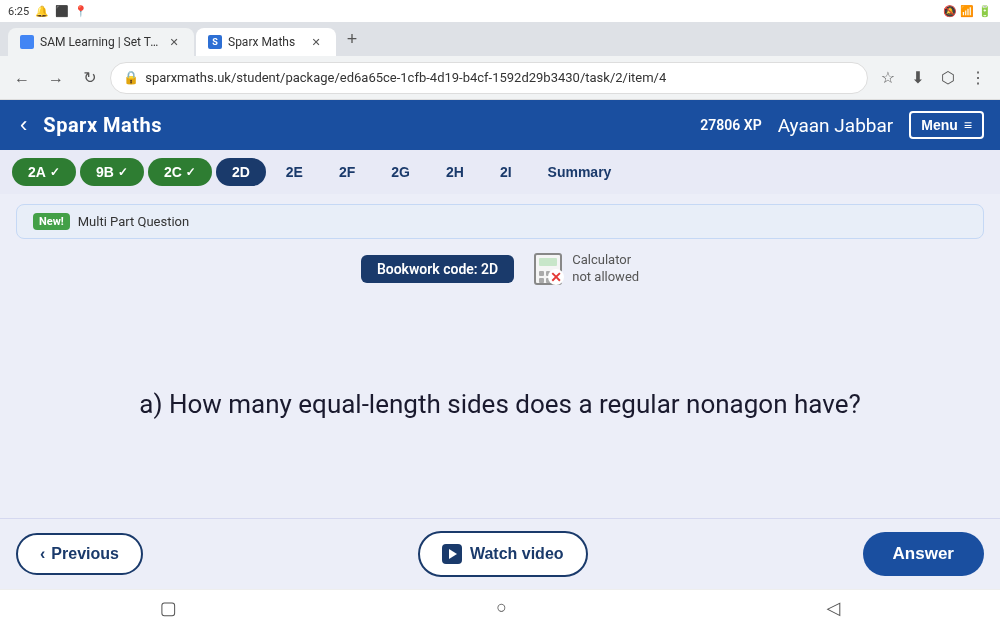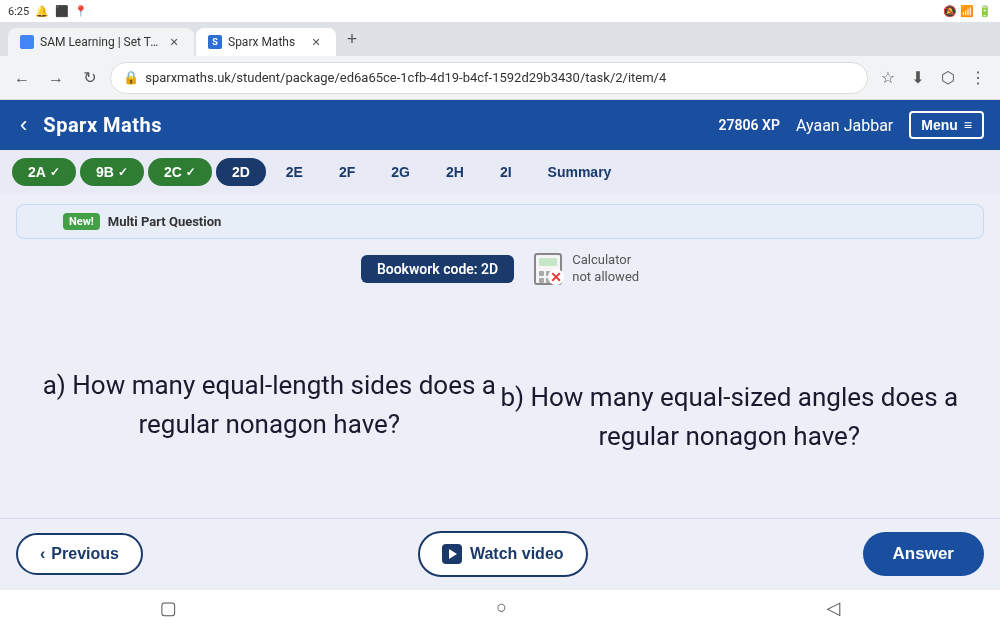--- a/index.html
+++ b/index.html
@@ -143,21 +143,21 @@
       font-weight: 700;
       letter-spacing: 0.5px;
     }
     .sparx-header-right {
       margin-left: auto;
       display: flex;
       align-items: center;
       gap: 16px;
     }
     .sparx-xp { color: #fff; font-size: 14px; font-weight: 600; }
-    .sparx-user { color: #fff; font-size: 16px; }
+    .sparx-user { color: #fff; font-size: 19px; }
     .sparx-menu-btn {
       background: transparent;
       border: 2px solid #fff;
       border-radius: 4px;
       color: #fff;
       padding: 4px 10px;
       font-size: 14px;
       font-weight: 600;
       cursor: pointer;
       display: flex;
@@ -223,21 +223,20 @@
       gap: 8px;
     }
     .new-badge {
       background: #43a047;
       color: #fff;
       font-size: 11px;
       font-weight: 700;
       padding: 2px 6px;
       border-radius: 4px;
       flex-shrink: 0;
-      margin-left: 30px;
     }
 
     
     .bookwork-row {
       display: flex;
       align-items: center;
       justify-content: center;
       gap: 16px;
       padding: 6px 12px 4px;
     }
@@ -303,21 +302,21 @@
       align-items: center;
       justify-content: center;
       line-height: 1;
     }
     .calc-label { line-height: 1.3; }
 
     
     .question-area {
       flex: 1;
       display: flex;
-      flex-direction: row;
+      flex-direction: column;
       align-items: center;
       justify-content: center;
       padding: 20px 40px;
       text-align: center;
     }
     .question-text {
       font-size: 26px;
       color: #1a1a2e;
       line-height: 1.5;
       font-weight: 400;
@@ -502,21 +501,21 @@
   </button>
   <button class="task-tab inactive">
     <span>Summary</span>
   </button>
 </div>
 
 <div class="main-content">
 
   <div class="info-banner">
     <span class="new-badge">New!</span>
-    <span style="font-weight:700;text-align:right;">Multi Part Question</span>
+    <span style="font-weight:400;text-align:right;">Multi Part Question</span>
   </div>
 
   <div class="bookwork-row">
     <div class="bookwork-code">Bookwork code: 2D</div>
     <div class="calculator-info">
       <div class="calc-icon">
         <div class="calc-icon-inner">
           <div class="calc-screen"></div>
           <div style="margin-top:10px;">
             <div style="display:grid;grid-template-columns:1fr 1fr 1fr;gap:2px;margin-top:2px;">
@@ -533,21 +532,20 @@
       </div>
       <div class="calc-label">
         <div>Calculator</div>
         <div>not allowed</div>
       </div>
     </div>
   </div>
 
   <div class="question-area">
     <div class="question-text">a) How many equal-length sides does a regular nonagon have?</div>
-    <div class="question-text">b) How many equal-sized angles does a regular nonagon have?</div>
   </div>
 
   <div class="bottom-nav">
     <button class="prev-btn">
       <span>‹</span>
       <span>Previous</span>
     </button>
     <button class="watch-btn">
       <div class="watch-icon"></div>
       <span>Watch video</span>

